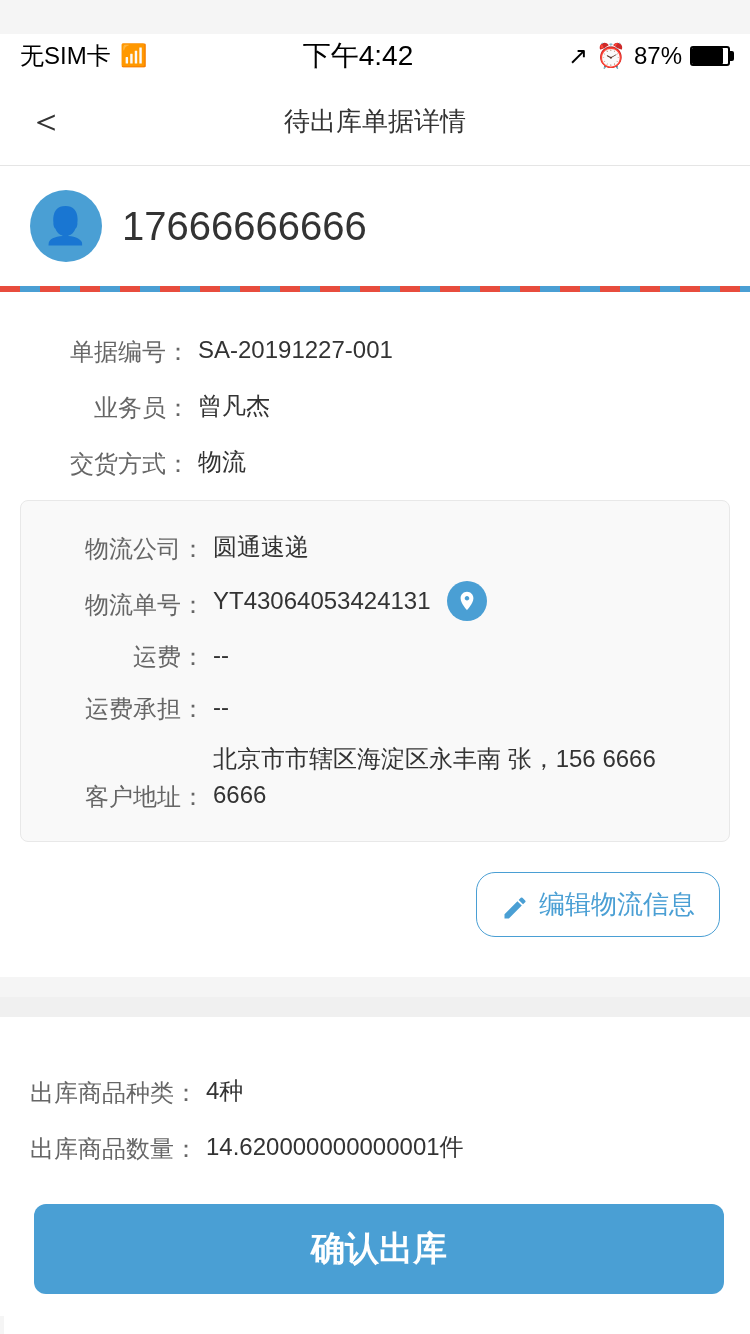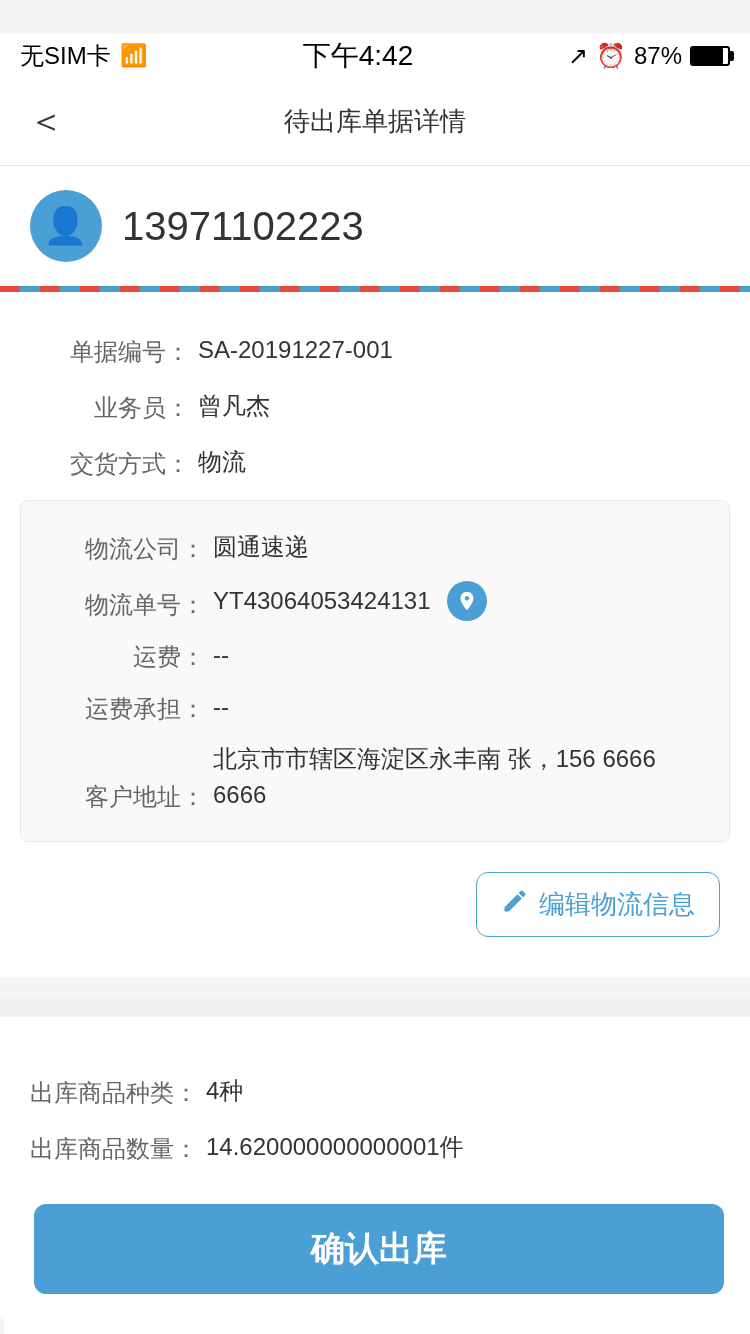--- a/index.html
+++ b/index.html
@@ -180,26 +180,26 @@
     }
 
     .edit-btn {
       display: flex;
       align-items: center;
       justify-content: flex-end;
       padding: 20px 30px 10px 30px;
     }
     .btn-outline {
       border: 1px solid #4a9fd4;
-      border-radius: 12px;
+      border-radius: 19px;
       color: #4a9fd4;
       padding: 14px 24px;
       font-size: 26px;
       display: flex;
-      align-items: flex-start;
+      align-items: flex-end;
       gap: 10px;
       background: #fff;
       cursor: pointer;
     }
     .btn-outline svg {
       width: 28px;
       height: 28px;
       fill: #4a9fd4;
     }
 
@@ -279,21 +279,21 @@
   <div class="nav-back">
     <span>＜</span>
   </div>
   <span class="nav-title">待出库单据详情</span>
 </div>
 
 <div class="customer-header">
   <div class="customer-avatar">
     <span class="avatar-person">👤</span>
   </div>
-  <span class="customer-phone">13971102223</span>
+  <span class="customer-phone">17666666666</span>
 </div>
 
 <div class="dashed-divider"></div>
 
 <div class="info-section">
   <div class="info-row">
     <span class="info-label">单据编号：</span>
     <span class="info-value">SA-20191227-001</span>
   </div>
   <div class="info-row">

